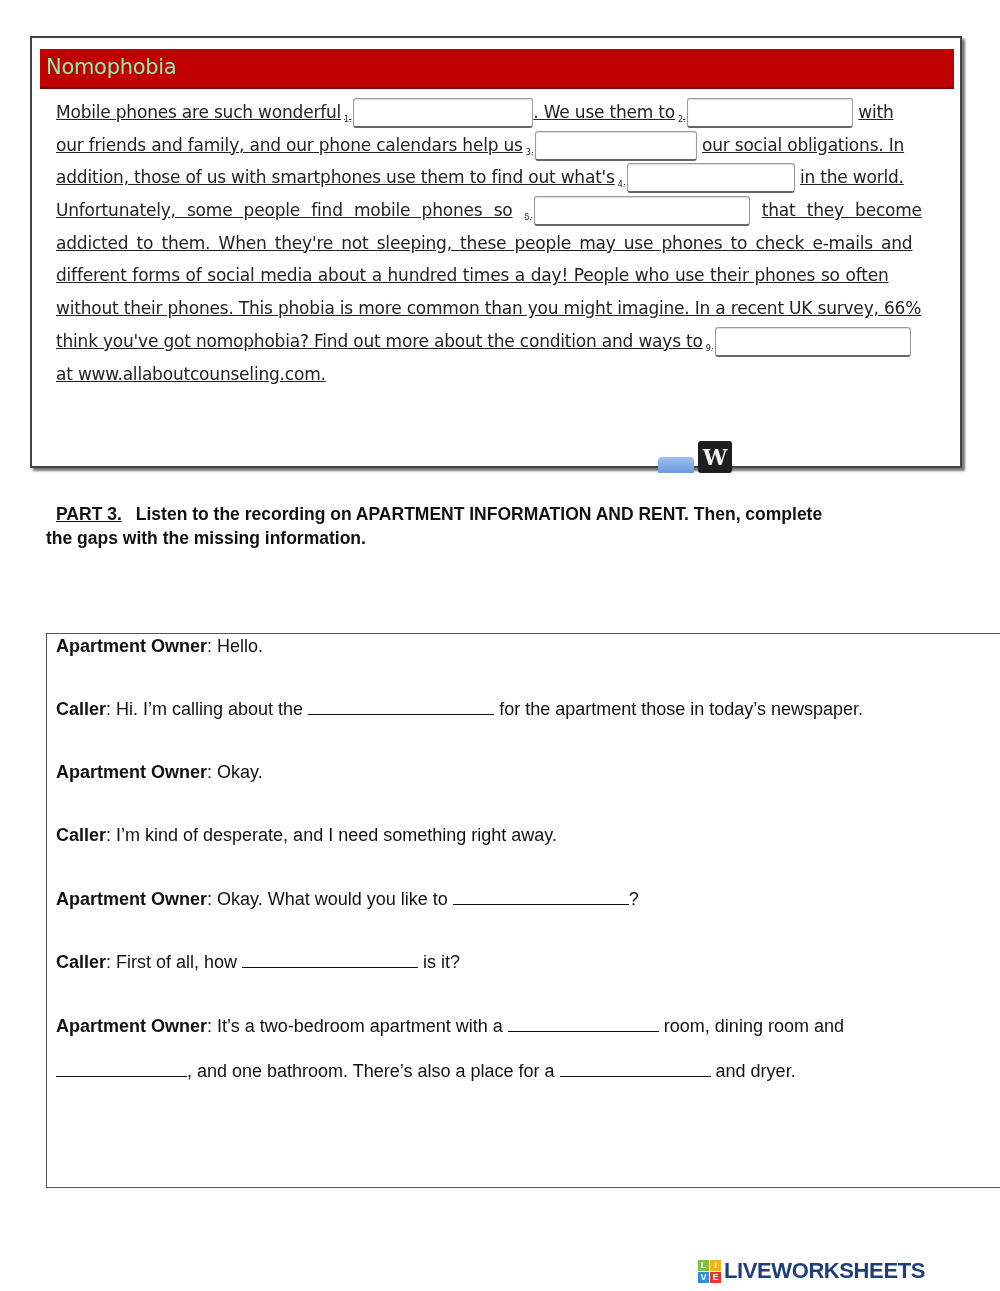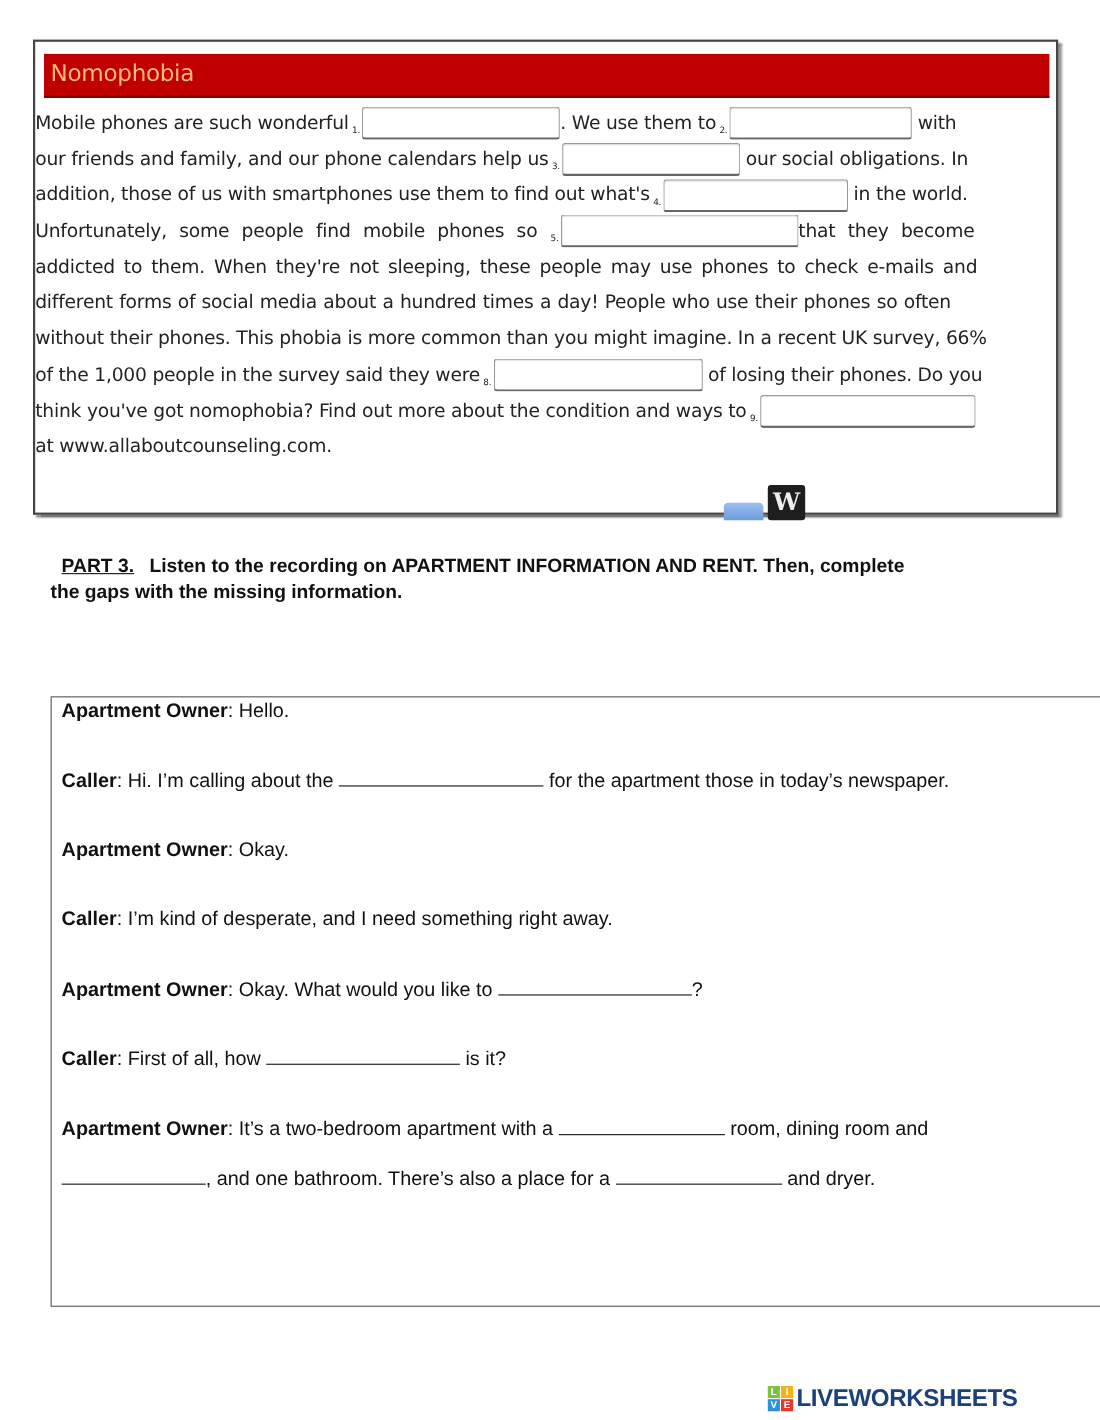--- a/index.html
+++ b/index.html
@@ -11,27 +11,28 @@
     position: absolute; left: 30px; top: 36px; width: 932px; height: 432px;
     border: 2px solid #444; background: #fff;
     box-shadow: 3px 3px 2px #777;
   }
   .nomo-header {
     position: absolute; left: 8px; top: 11px; width: 914px; height: 40px;
     background: #c00000; border-bottom: 2px solid #7a0000;
   }
   .nomo-title {
     position: absolute; left: 6px; top: 6px;
-    font-family: "DejaVu Sans", sans-serif; font-size: 21px; color: #fdba74;
+    font-family: "DejaVu Sans", sans-serif; font-size: 21px; color: #86efac;
     letter-spacing: -0.3px;
   }
   .nomo-body {
-    position: absolute; left: 0; top: 58px; width: 904px;
+    position: absolute; left: 24px; top: 58px; width: 904px;
     font-family: "DejaVu Sans", sans-serif; font-size: 17px; color: #222;
     letter-spacing: -0.2px;
+    text-decoration: underline;
   }
   .nline {
     position: relative; height: 32.7px; line-height: 32.7px; white-space: nowrap;
   }
   .gapnum { font-size: 8px; vertical-align: -4px; margin: 0 2px 0 3px; }
   .gapbox {
     display: inline-block; vertical-align: middle; height: 30px;
     border: 1px solid #9a9a9a; border-radius: 3px;
     border-bottom: 2px solid #666; background: #fff;
     box-shadow: inset 0 1px 1px #ddd;
@@ -100,33 +101,30 @@
 
     <div class="nline">
       <span>our friends and family, and our phone calendars help us</span><span class="gapnum">3.</span><input class="gapbox" style="width: 162px;" value=""><span style="margin-left:5px">our social obligations. In</span>
     </div>
 
     <div class="nline">
       <span>addition, those of us with smartphones use them to find out what's</span><span class="gapnum">4.</span><input class="gapbox" style="width: 168px;" value=""><span style="margin-left:5px">in the world.</span>
     </div>
 
     <div class="nline">
-      <span style="word-spacing:6px">Unfortunately, some people find mobile phones so</span><span class="gapnum" style="margin-left:12px">5.</span><input class="gapbox" style="width: 216px;" value=""><span style="word-spacing:6px">that they become</span>
+      <span style="word-spacing:6px">Unfortunately, some people find mobile phones so</span><span class="gapnum" style="margin-left:12px">5.</span><input class="gapbox" style="width: 216px;" value=""><span style="margin-left:12px;word-spacing:6px">that they become</span>
     </div>
 
     <div class="nline" style="word-spacing:3px">addicted to them. When they're not sleeping, these people may use phones to check e-mails and</div>
 
     <div class="nline" style="word-spacing:0.5px">different forms of social media about a hundred times a day! People who use their phones so often</div>
 
 
     <div class="nline">without their phones. This phobia is more common than you might imagine. In a recent UK survey, 66%</div>
 
-    <div class="nline">
-      <span>of the 1,000 people in the survey said they were</span><span class="gapnum">8.</span><input class="gapbox" style="width: 190px;" value=""><span style="margin-left:5px">of losing their phones. Do you</span>
-    </div>
 
     <div class="nline">
       <span>think you've got nomophobia? Find out more about the condition and ways to</span><span class="gapnum">9.</span><input class="gapbox" style="width: 196px;" value="">
     </div>
 
     <div class="nline">at www.allaboutcounseling.com.</div>
   </div>
 
   <div class="icon-mail"></div>
   <div class="icon-wp">W</div>

